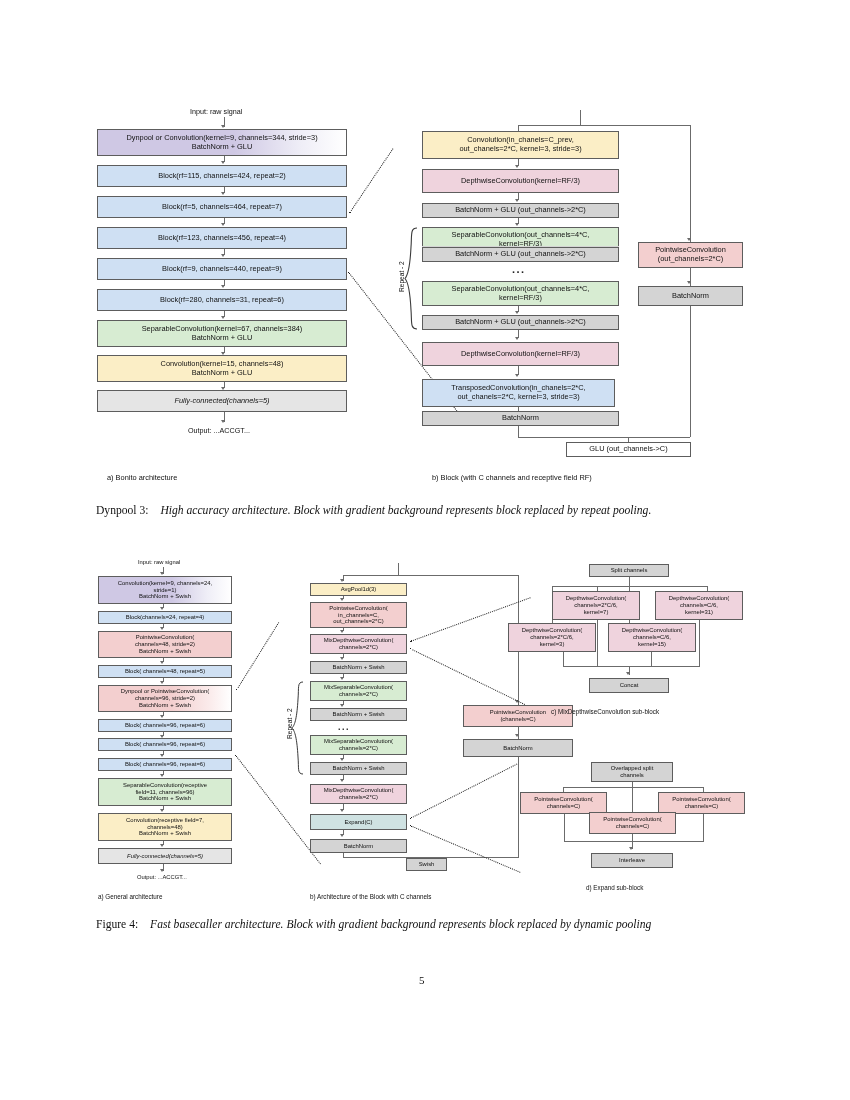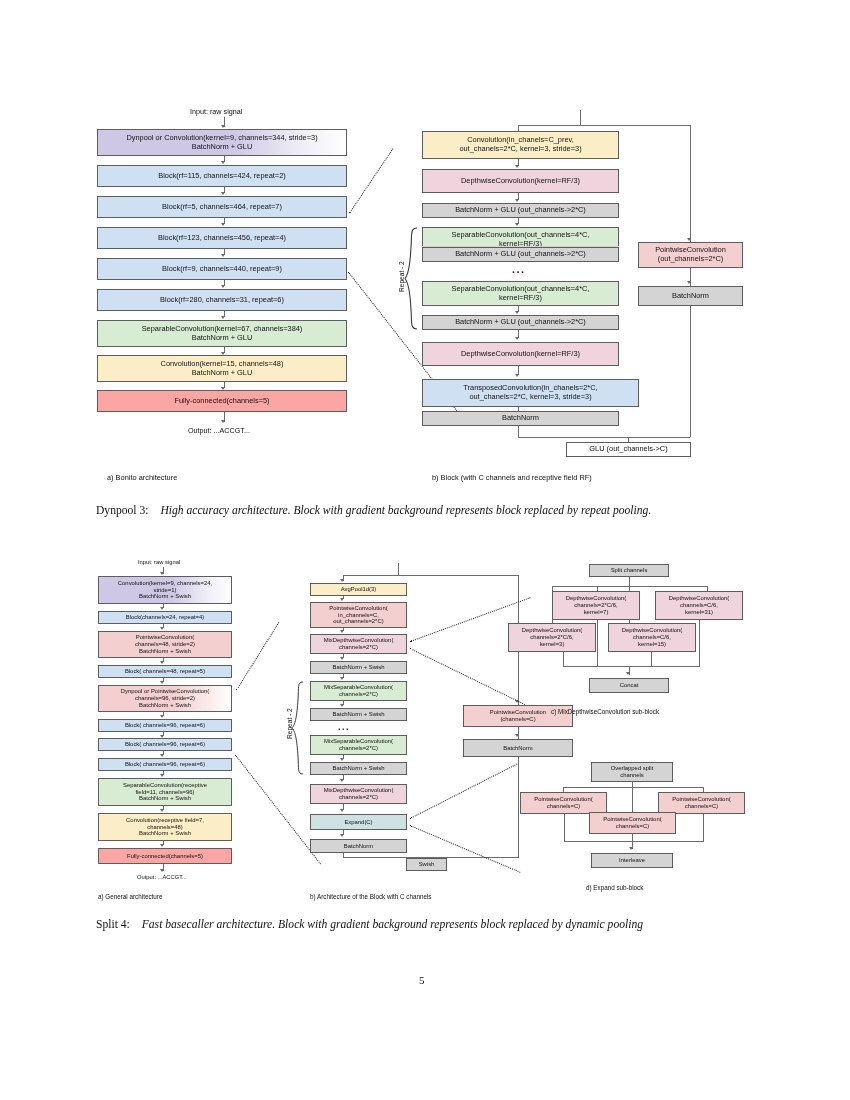--- a/index.html
+++ b/index.html
@@ -9,21 +9,21 @@
 
   
   .node{position:absolute;box-sizing:border-box;border:1px solid #5d5d5d;
         display:flex;align-items:center;justify-content:center;text-align:center;
         line-height:1.18;color:#111;padding:1px 2px;}
   .n3{font-size:7.4px;}
   .n4{font-size:5.9px;}
   .c-blue  {background:#cfe0f3;}
   .c-green {background:#d7ecd2;}
   .c-yellow{background:#fbeec6;}
-  .c-orange{background:#fca5a5;}
+  .c-orange{background:#e5e5e5;font-style:italic;}
   .c-pink  {background:#efd3dd;}
   .c-red   {background:#f3cfcf;}
   .c-gray  {background:#d4d4d4;}
   .c-teal  {background:#cfe2e2;}
   .c-white {background:#ffffff;}
   .g-purple{background:linear-gradient(90deg,#cfc8e4 0%,#cfc8e4 55%,#efeef7 82%,#ffffff 100%);}
   .g-red   {background:linear-gradient(90deg,#f3cfcf 0%,#f3cfcf 55%,#fae9e9 82%,#ffffff 100%);}
 
   
   .vline{position:absolute;width:1px;background:#6b6b6b;}
@@ -178,21 +178,21 @@
       </div>
     <div class="vline" style="left:518px;top:330px;height:8px;"></div>
       <div class="arrow" style="left:515.4px;top:337px;"></div>
 
     <div class="node n3 c-pink" style="left:422px;top:342px;width:197px;height:24px;">
       <span style="white-space:pre-line">DepthwiseConvolution(kernel=RF/3)</span>
       </div>
     <div class="vline" style="left:518px;top:366px;height:9px;"></div>
       <div class="arrow" style="left:515.4px;top:374px;"></div>
 
-    <div class="node n3 c-blue" style="left:422px;top:379px;width:217px;height:28px;">
+    <div class="node n3 c-blue" style="left:422px;top:379px;width:193px;height:28px;">
       <span style="white-space:pre-line">TransposedConvolution(in_chanels=2*C,
 out_chanels=2*C, kernel=3, stride=3)</span>
       </div>
     <div class="vline" style="left:518px;top:407px;height:6px;"></div>
       <div class="arrow" style="left:515.4px;top:412px;"></div>
 
     <div class="node n3 c-gray" style="left:422px;top:411px;width:197px;height:15px;">
       <span style="white-space:pre-line">BatchNorm</span>
       </div>
 
@@ -500,20 +500,20 @@
       <div class="arrow" style="left:629.4px;top:847px;"></div>
     <div class="node n4 c-gray" style="left:591px;top:853px;width:82px;height:15px;">
       <span style="white-space:pre-line">Interleave</span>
       </div>
     <div class="sublabel4" style="left:586px;top:884px;">d) Expand sub-block</div>
 
     <div class="sublabel4" style="left:98px;top:893px;">a)   General architecture</div>
     <div class="sublabel4" style="left:310px;top:893px;">b) Architecture of the Block with C channels</div>
 
     <div class="caption" style="left:96px;top:917px;width:660px;">
-      <span class="lbl">Split 4:</span>
+      <span class="lbl">Figure 4:</span>
       <span class="it" style="margin-left:9px">Fast basecaller architecture. Block with gradient background represents block replaced by dynamic pooling</span>
     </div>
   </div>
 
   <div class="pageno" style="left:419px;top:974px;">5</div>
 
 </div>
 
 </body></html>

